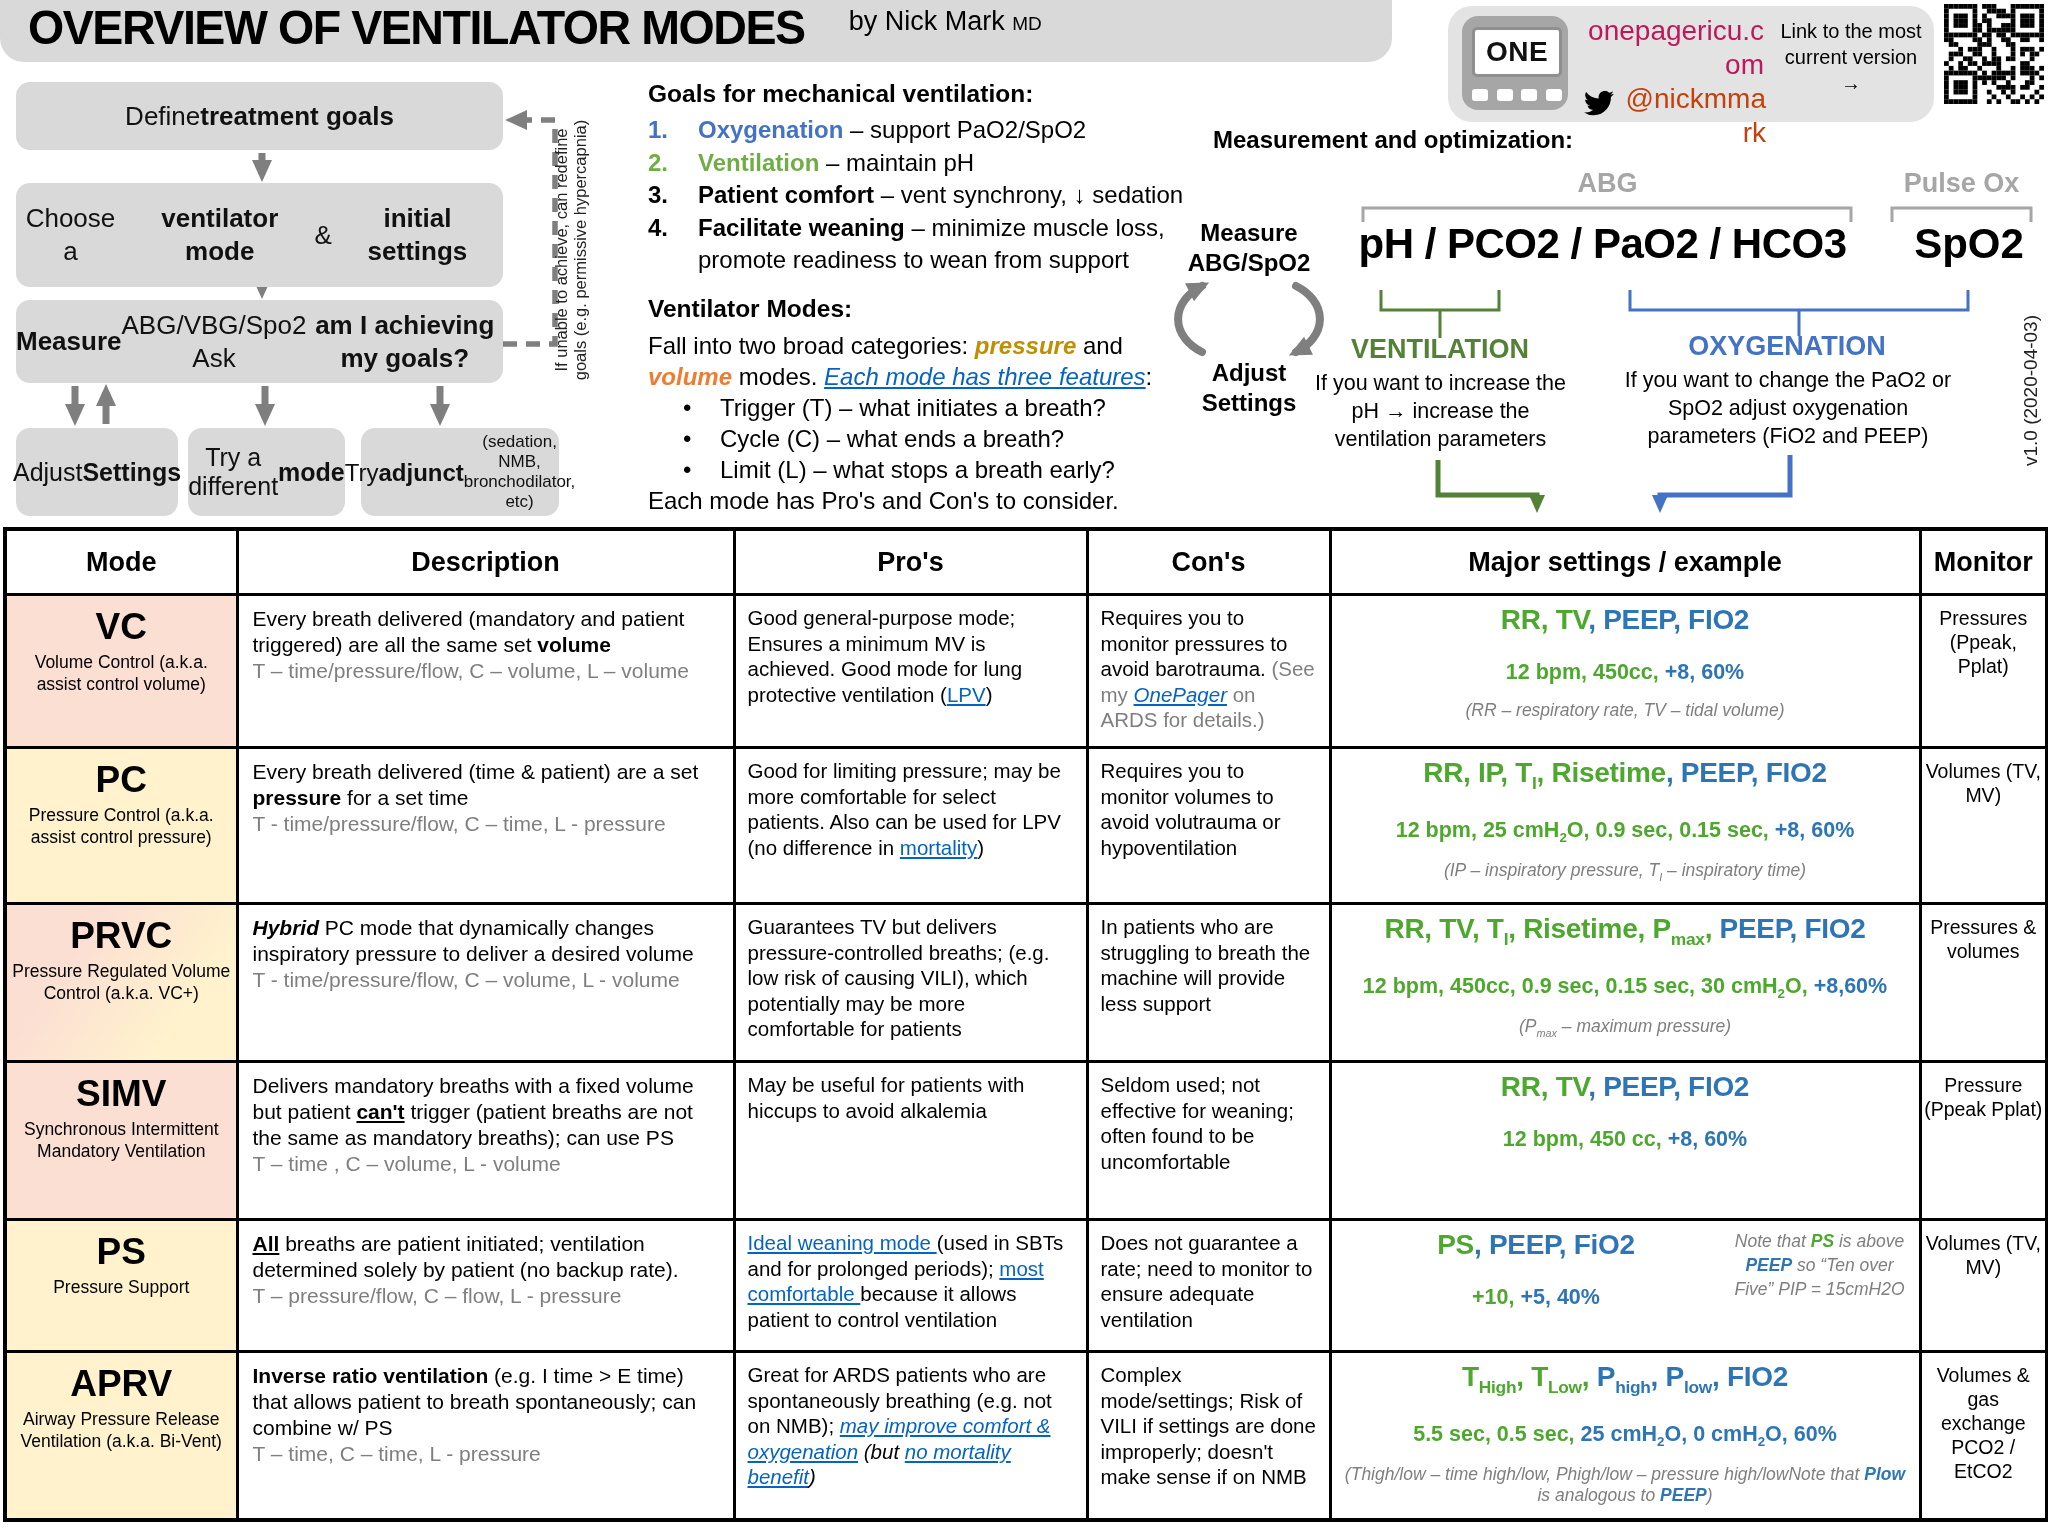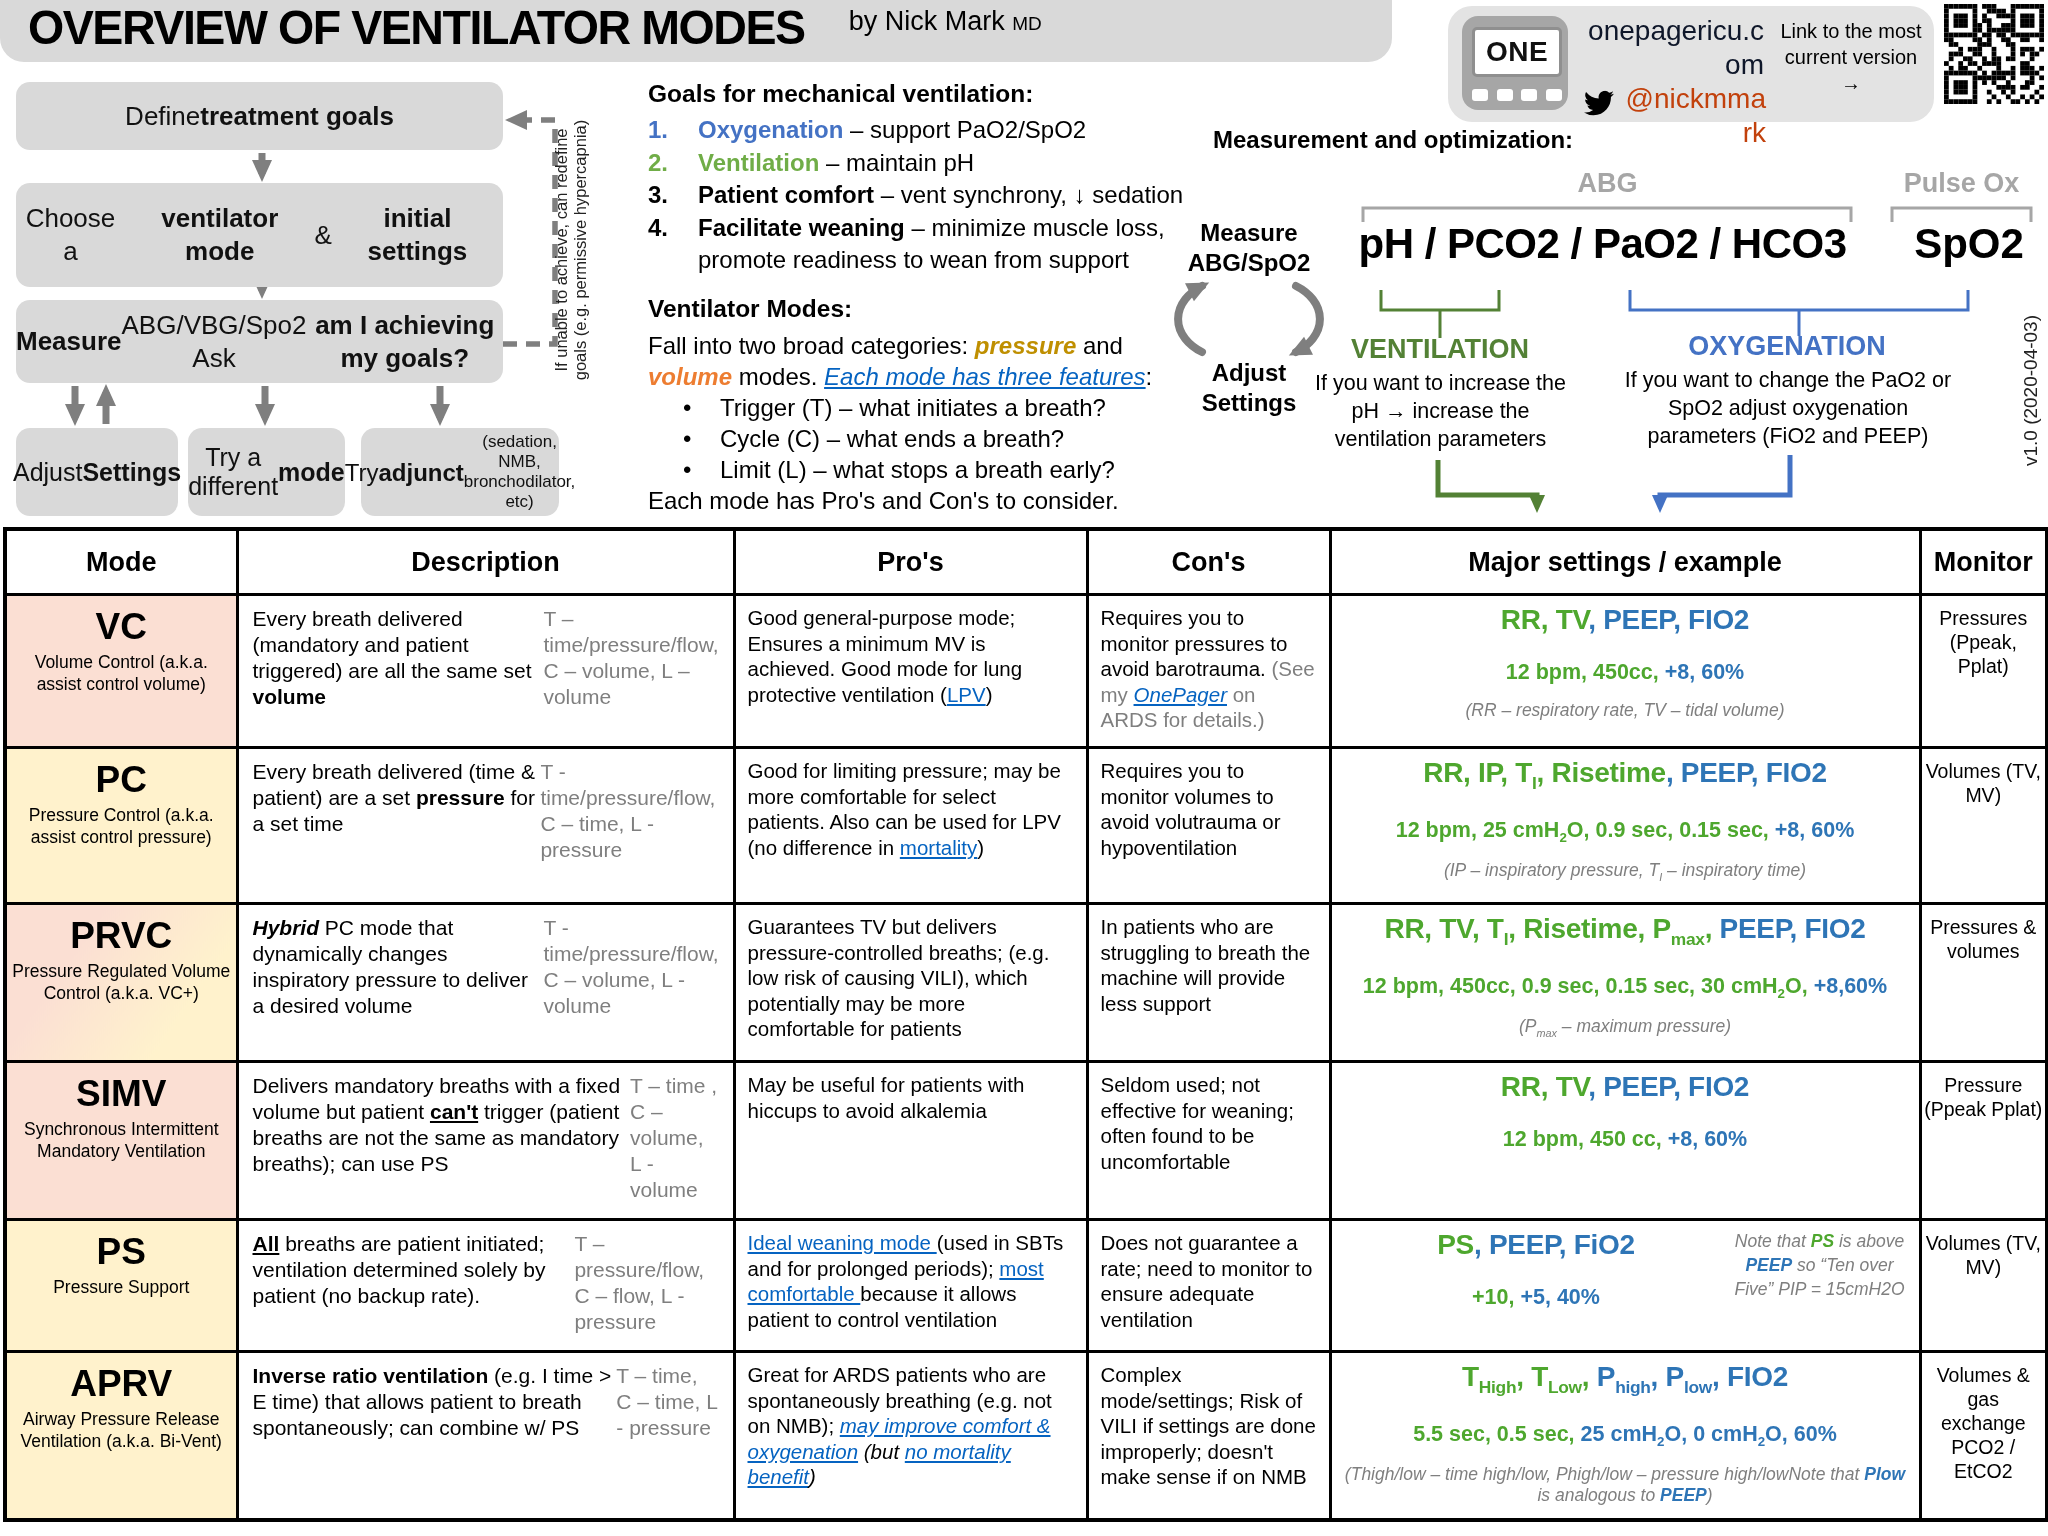--- a/index.html
+++ b/index.html
@@ -20,21 +20,21 @@
   .byline{font-size:27px;white-space:nowrap;margin-top:6px;}
   .byline .md{font-size:19px;}
   .socialbox{position:absolute;left:1448px;top:6px;width:486px;height:116px;background:#e3e3e3;border-radius:24px;}
   .one-icon{position:absolute;left:14px;top:10px;width:106px;height:94px;background:#a6a6a6;border-radius:16px;}
   .one-screen{position:absolute;left:10px;top:11px;width:84px;height:44px;background:#fff;
               border:3px solid #8f8f8f;border-radius:5px;font-size:28px;font-weight:700;color:#111;
               display:flex;align-items:center;justify-content:center;letter-spacing:.5px;}
   .one-dots{position:absolute;left:10px;bottom:9px;width:90px;display:flex;justify-content:space-between;}
   .one-dots i{width:16px;height:12px;background:#fff;border-radius:3px;}
   .site{position:absolute;left:138px;top:8px;width:178px;font-size:28px;line-height:34px;
-        word-break:break-all;text-align:right;color:#0f172a;}
+        word-break:break-all;text-align:right;color:#be185d;}
   .bird{position:absolute;left:136px;top:82px;width:30px;height:30px;fill:#000;}
   .handle{position:absolute;left:176px;top:76px;width:142px;font-size:28px;line-height:34px;
           word-break:break-all;text-align:right;color:#c2410c;}
   .linknote{position:absolute;left:328px;top:12px;width:150px;font-size:20px;line-height:26px;text-align:center;}
   .qr{position:absolute;left:1944px;top:4px;width:100px;height:100px;}
   .qr svg{width:100%;height:100%;fill:#000;}
   
   .fbox{position:absolute;background:#d9d9d9;border-radius:14px;display:flex;align-items:center;
         justify-content:center;text-align:center;font-size:26px;line-height:33px;color:#111;}
   .fbox .small{font-size:17px;line-height:20px;display:block;}
@@ -87,21 +87,21 @@
   tbody tr:nth-child(1){height:153px;} tbody tr:nth-child(2){height:156px;}
   tbody tr:nth-child(3){height:158px;} tbody tr:nth-child(4){height:158px;}
   tbody tr:nth-child(5){height:132px;} tbody tr:nth-child(6){height:168px;}
   td.mode{text-align:center;padding:10px 4px 4px;}
   tr.bg-pink td.mode{background:#fbdfd3;}
   tr.bg-yellow td.mode{background:#fff2cc;}
   tr.bg-mix td.mode{background:linear-gradient(125deg,#fbdfd3 30%,#fff2cc 75%);}
   .abbr{font-size:37px;font-weight:700;line-height:42px;}
   .full{font-size:17.5px;line-height:21.5px;margin-top:4px;}
   td.desc{font-size:21px;line-height:26px;padding:0;}
-  .desc-wrap{display:flex;flex-direction:row;justify-content:space-between;height:100%;
+  .desc-wrap{display:flex;flex-direction:column;justify-content:space-between;height:100%;
              box-sizing:border-box;padding:10px 14px 12px;}
   .tcl{color:#7f7f7f;}
   td.pros,td.cons{font-size:20.5px;line-height:25.5px;padding:9px 12px;}
   td.settings{padding:0 10px;}
   .set-wrap{display:flex;}
   .set-main{flex:1;text-align:center;}
   .s1{font-size:28px;font-weight:700;margin-top:8px;letter-spacing:-.3px;}
   .s2{font-size:21.5px;font-weight:700;margin-top:24px;white-space:nowrap;}
   .snote{font-size:17.5px;font-style:italic;color:#7f7f7f;margin-top:15px;line-height:21px;}
   .set-side{width:178px;font-size:17.5px;font-style:italic;color:#7f7f7f;text-align:center;

